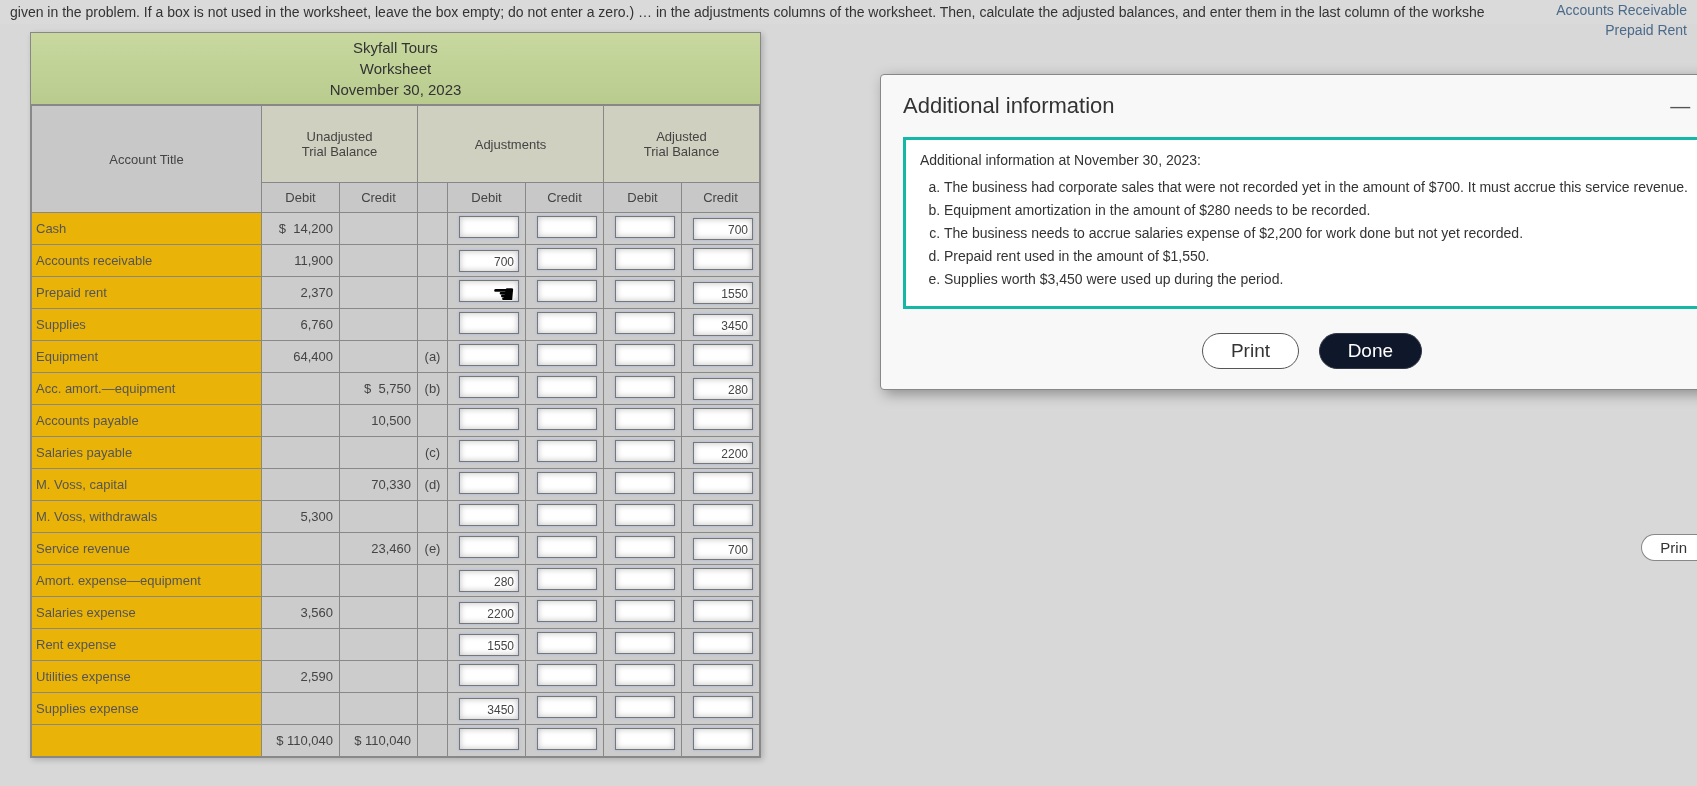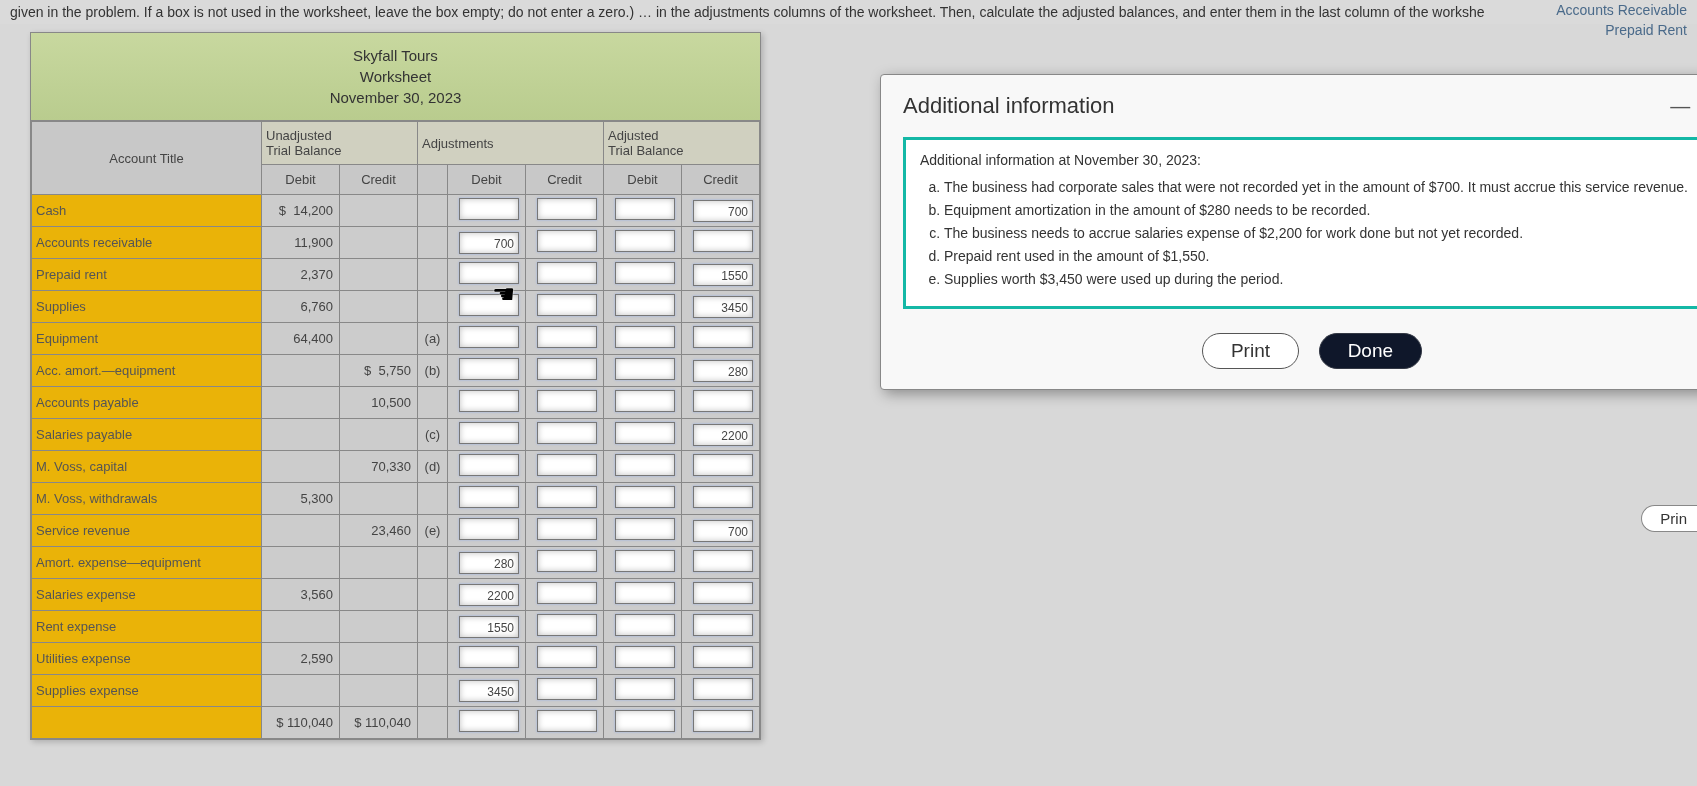--- a/index.html
+++ b/index.html
@@ -25,42 +25,42 @@
   }
   .worksheet-wrap {
     margin: 8px 0 0 30px;
     background: #c8c8c8;
     border: 1px solid #888;
     box-shadow: 2px 2px 6px rgba(0,0,0,0.2);
   }
   .ws-header {
     background: linear-gradient(#c8d89f, #b9cc8e);
     text-align: center;
-    padding: 12px 0;
+    padding: 4px 0;
     font-size: 15px;
     color: #333;
     border-bottom: 1px solid #888;
   }
   .ws-header div { padding: 2px 0; }
   table.ws {
     border-collapse: collapse;
     font-size: 13px;
   }
   table.ws th, table.ws td {
     border: 1px solid #888;
     padding: 3px 6px;
     background: #ccc;
     color: #444;
     height: 30px;
   }
   table.ws th.tb-group {
     background: #d0d0c0;
     font-weight: normal;
-    text-align: left;
-    padding: 6px 4px;
+    text-align: center;
+    padding: 23px 4px;
   }
   table.ws th.col-head {
     background: #c8c8c8;
     font-weight: normal;
     text-align: center;
     width: 75px;
     margin-left: 12px;
   }
   table.ws td.acct {
     text-align: left;
@@ -159,21 +159,21 @@
     position: absolute;
     right: 0; top: 0;
     text-align: right;
     font-size: 14px;
     color: #4a6a8a;
   }
   .side-tags div { padding: 2px 10px; }
   .side-print {
     position:absolute;
     right:0;
-    top:505px;
+    top:534px;
     background:#fff;
     border:1px solid #888;
     border-right:none;
     border-radius: 16px 0 0 16px;
     padding:4px 10px 4px 18px;
     font-size:15px;
   }
 </style>
 </head>
 <body>

